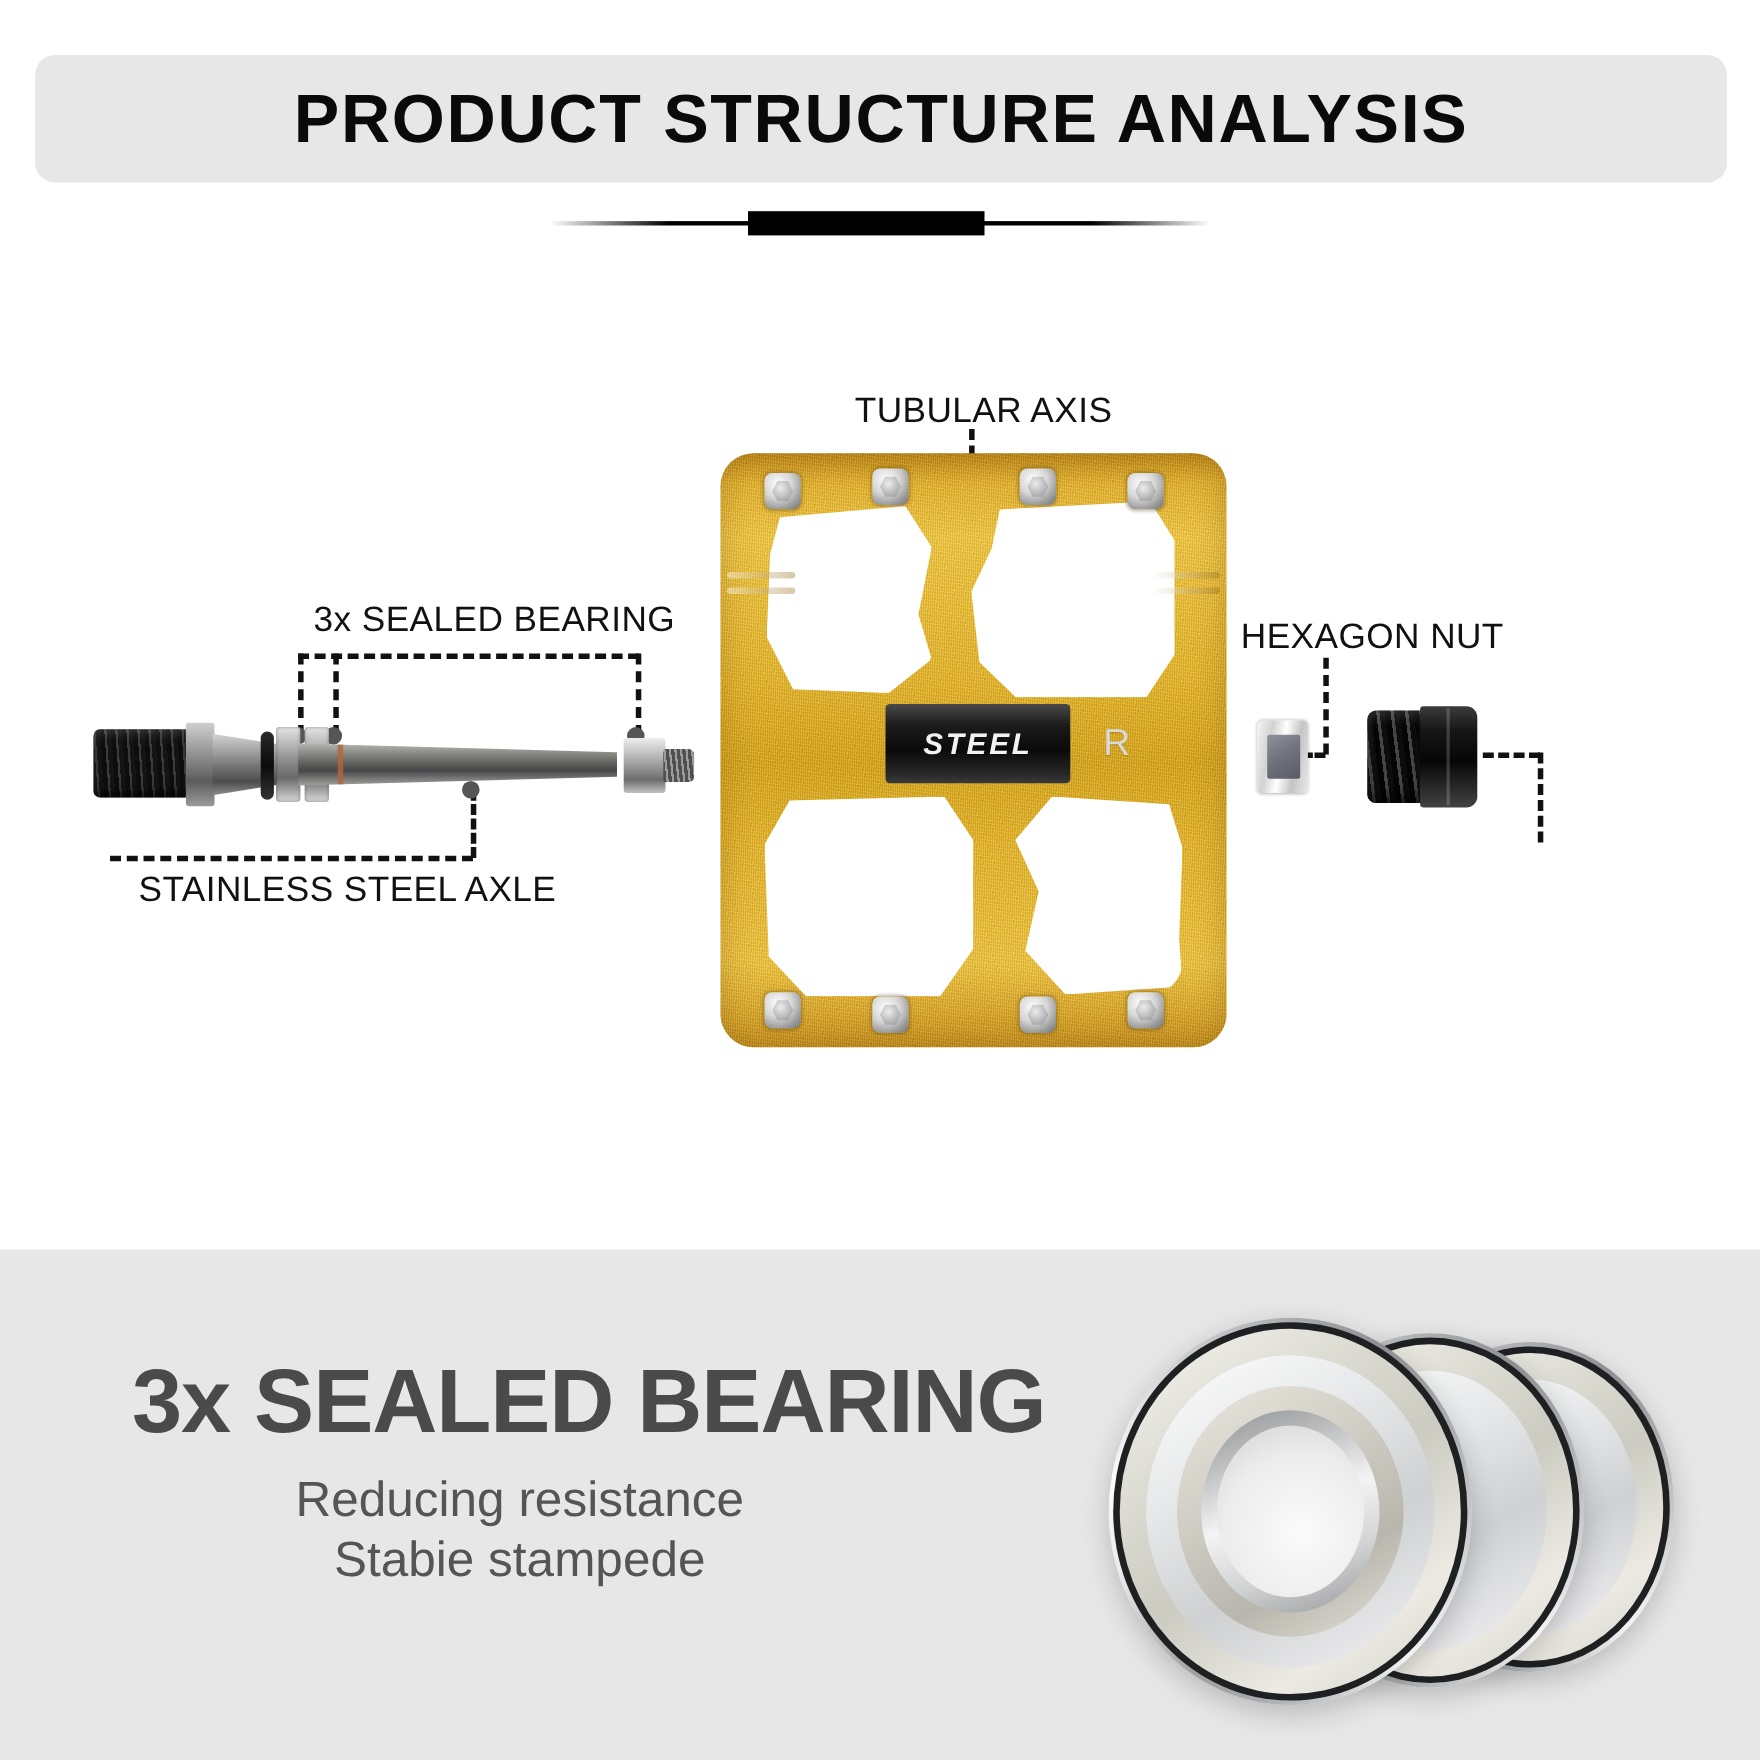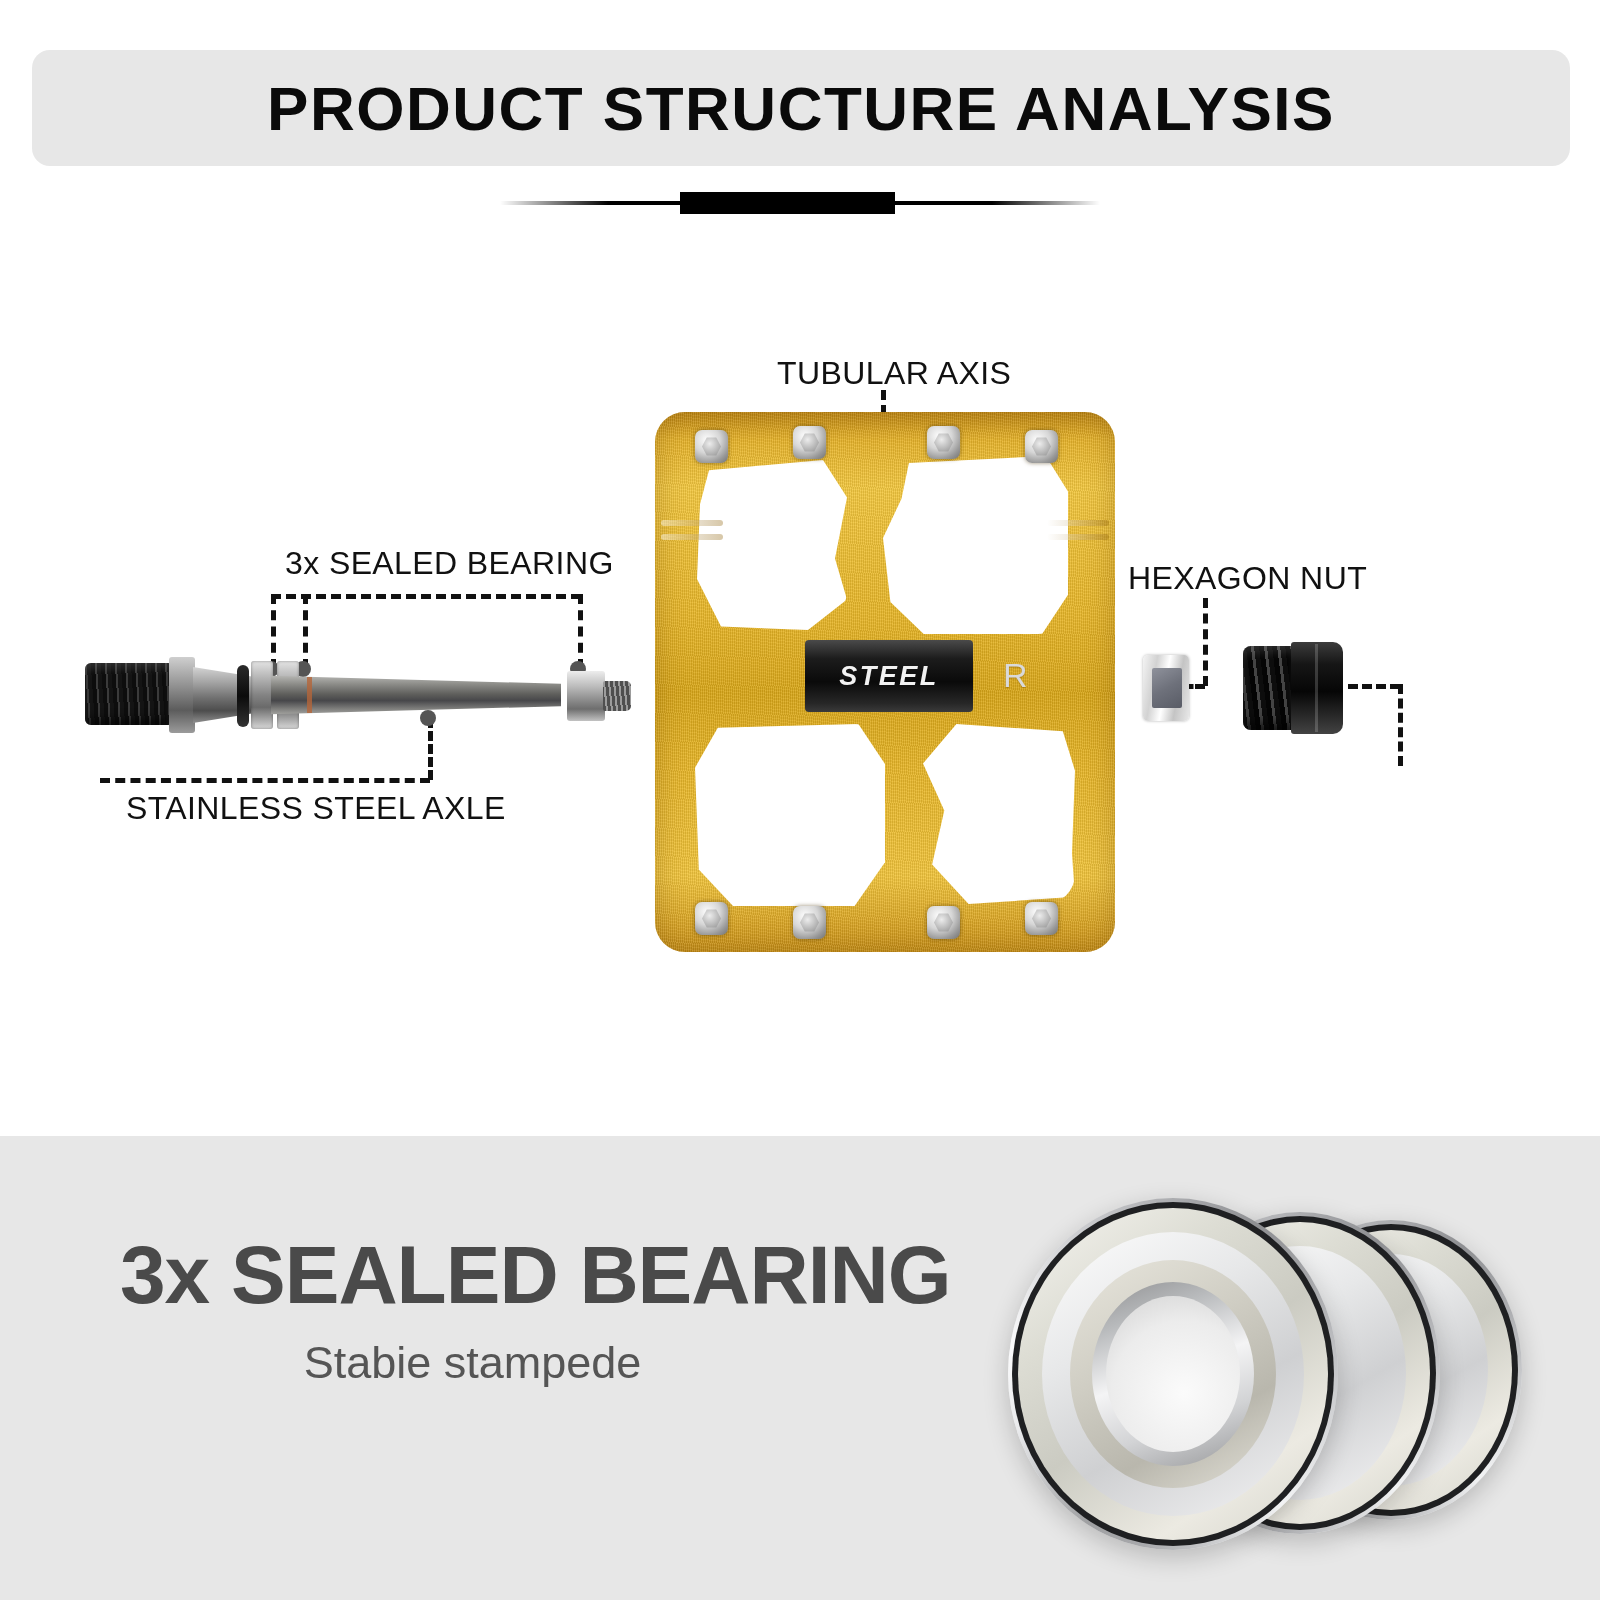--- a/index.html
+++ b/index.html
@@ -533,20 +533,21 @@
     <div class="cover-thread"></div>
     <div class="cover-body"></div>
     <div class="cover-seam"></div>
   </div>
 </div>
 
 <div class="bottom-panel">
   <div class="bottom-heading">3x SEALED BEARING</div>
 
   <div class="bottom-lines">
+    <div class="bl">Reducing resistance</div>
     <div class="bl">Stabie stampede</div>
   </div>
 
   <div class="bearings">
     <div class="brg brg-outer" style="left:300px; top:34px; width:262px; height:300px;">
       <div class="brg-dark"></div>
       <div class="brg-seal"></div>
       <div class="brg-face"></div>
     </div>
 

